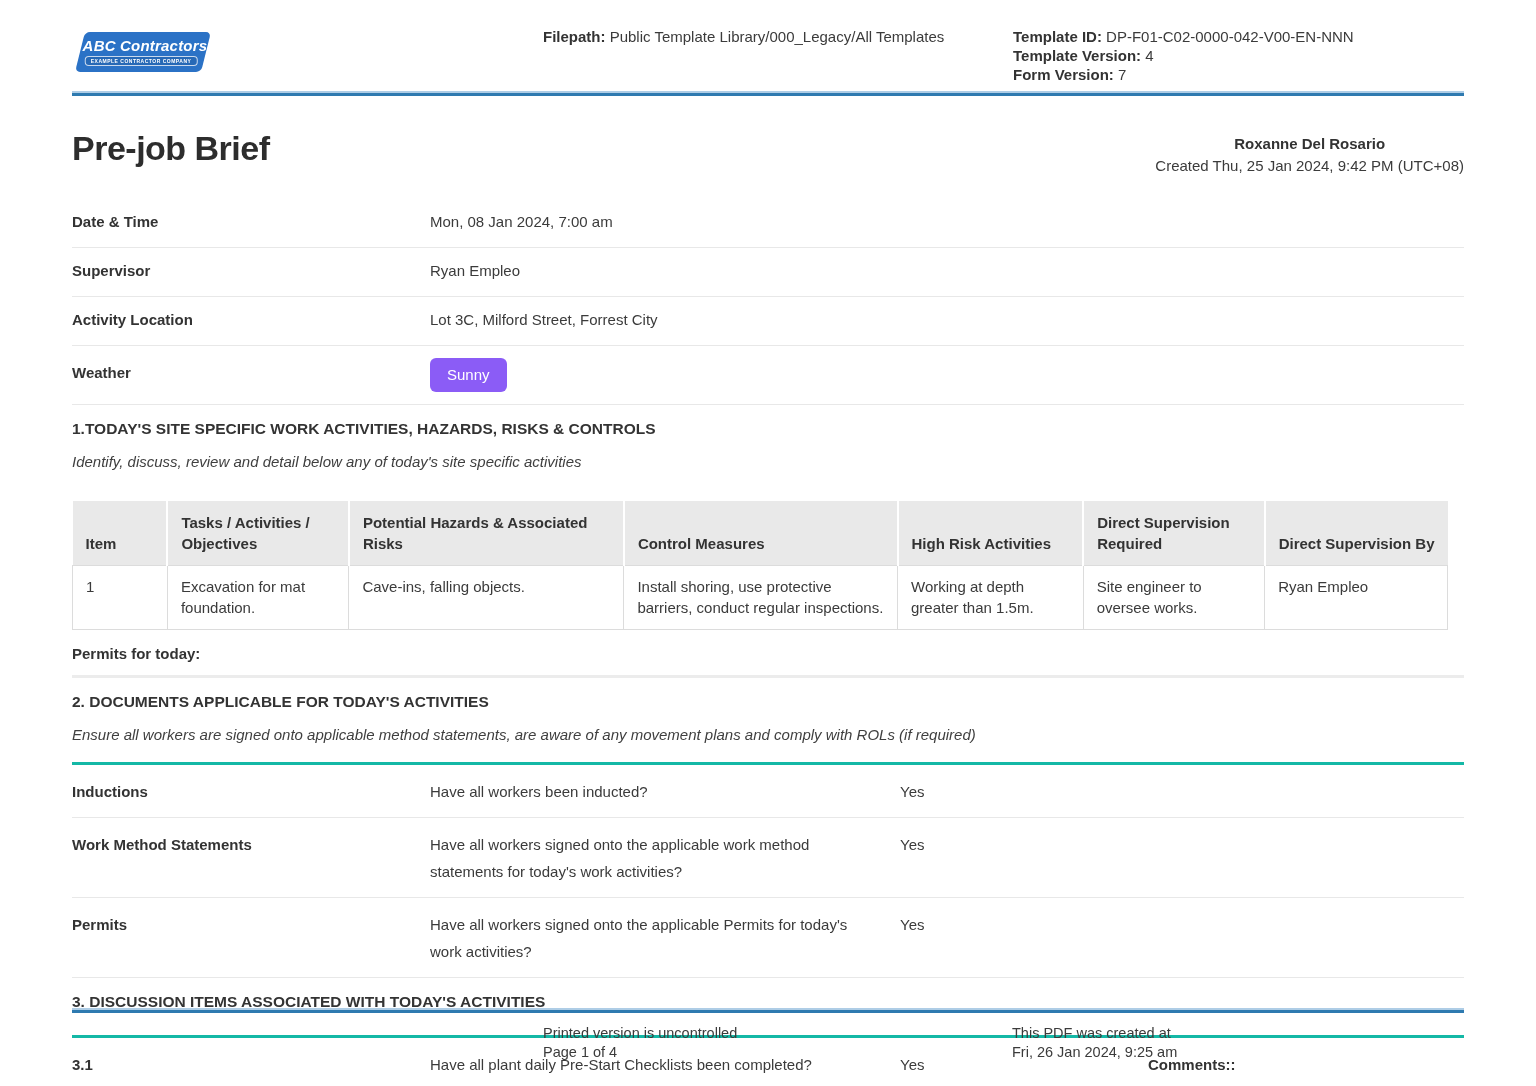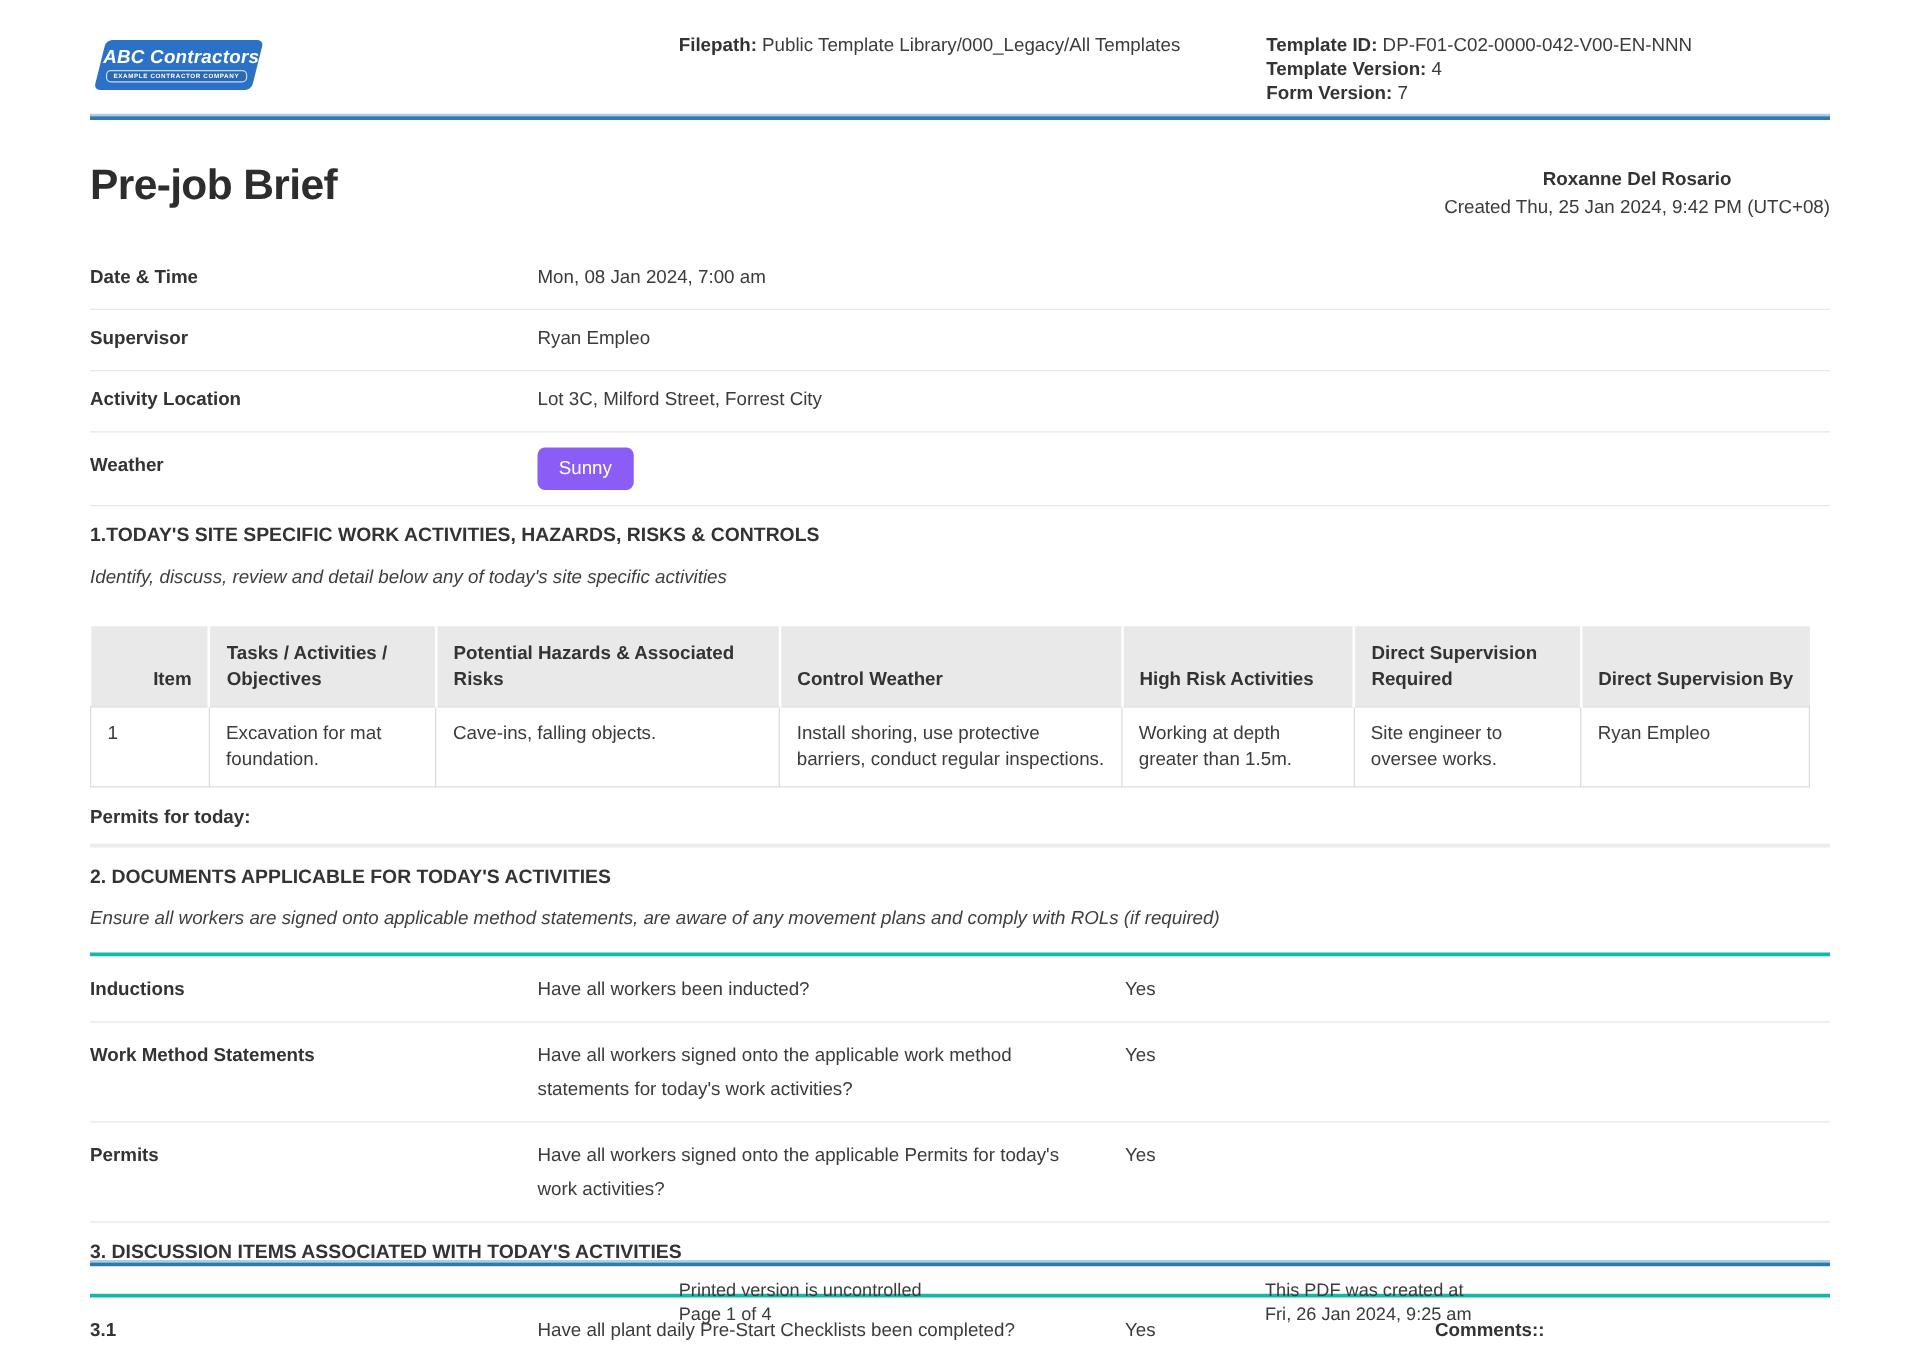--- a/index.html
+++ b/index.html
@@ -44,21 +44,21 @@
 
   
   .section-heading { font-size:15.5px; font-weight:bold; color:#333; margin-top:15px; }
   .section-sub { font-size:15px; font-style:italic; margin-top:15px; color:#3f3f3f; }
   .band { height:3px; background:#ececec; }
 
   
   table.activities { border-collapse:collapse; width:calc(100% - 16px); margin-top:31px; font-size:15px; }
   table.activities th { background:#e9e9e9; font-weight:bold; color:#333; text-align:left;
                         vertical-align:bottom; padding:11px 13px; border-left:2px solid #fff; line-height:1.4; }
-  table.activities th:first-child { border-left:none;text-align:right; }
+  table.activities th:first-child { border-left:none; }
   table.activities td { border:1px solid #dcdcdc; vertical-align:top; padding:10px 13px; line-height:1.45; }
   .permits-label { font-weight:bold; color:#333; font-size:15px; margin-top:15px; padding-bottom:13px; }
 
   
   .qa-rows { margin-top:19px; border-top:3px solid #14b8a6; }
   .qa-row { display:flex; align-items:flex-start; padding:13px 0 12px 0; border-bottom:1px solid #e8e8e8; }
   .qa-label { width:358px; flex:none; font-weight:bold; color:#333; font-size:15px; line-height:1.8; }
   .qa-question { width:470px; flex:none; font-size:15px; line-height:1.8; padding-right:30px; }
   .qa-answer { width:248px; flex:none; font-size:15px; line-height:1.8; }
   .qa-comments { font-weight:bold; color:#333; font-size:15px; line-height:1.8; }
@@ -144,21 +144,21 @@
         <col style="width:19.9%">
       <col style="width:13.5%">
         <col style="width:13.2%">
         <col style="width:13.3%">
     </colgroup>
     <thead>
       <tr>
         <th>Item</th>
         <th>Tasks / Activities / Objectives</th>
         <th>Potential Hazards &amp; Associated Risks</th>
-        <th>Control Weather</th>
+        <th>Control Measures</th>
         <th>High Risk Activities</th>
         <th>Direct Supervision Required</th>
         <th>Direct Supervision By</th>
       </tr>
     </thead>
     <tbody>
       <tr>
         <td>1</td>
         <td>Excavation for mat foundation.</td>
         <td>Cave-ins, falling objects.</td>

